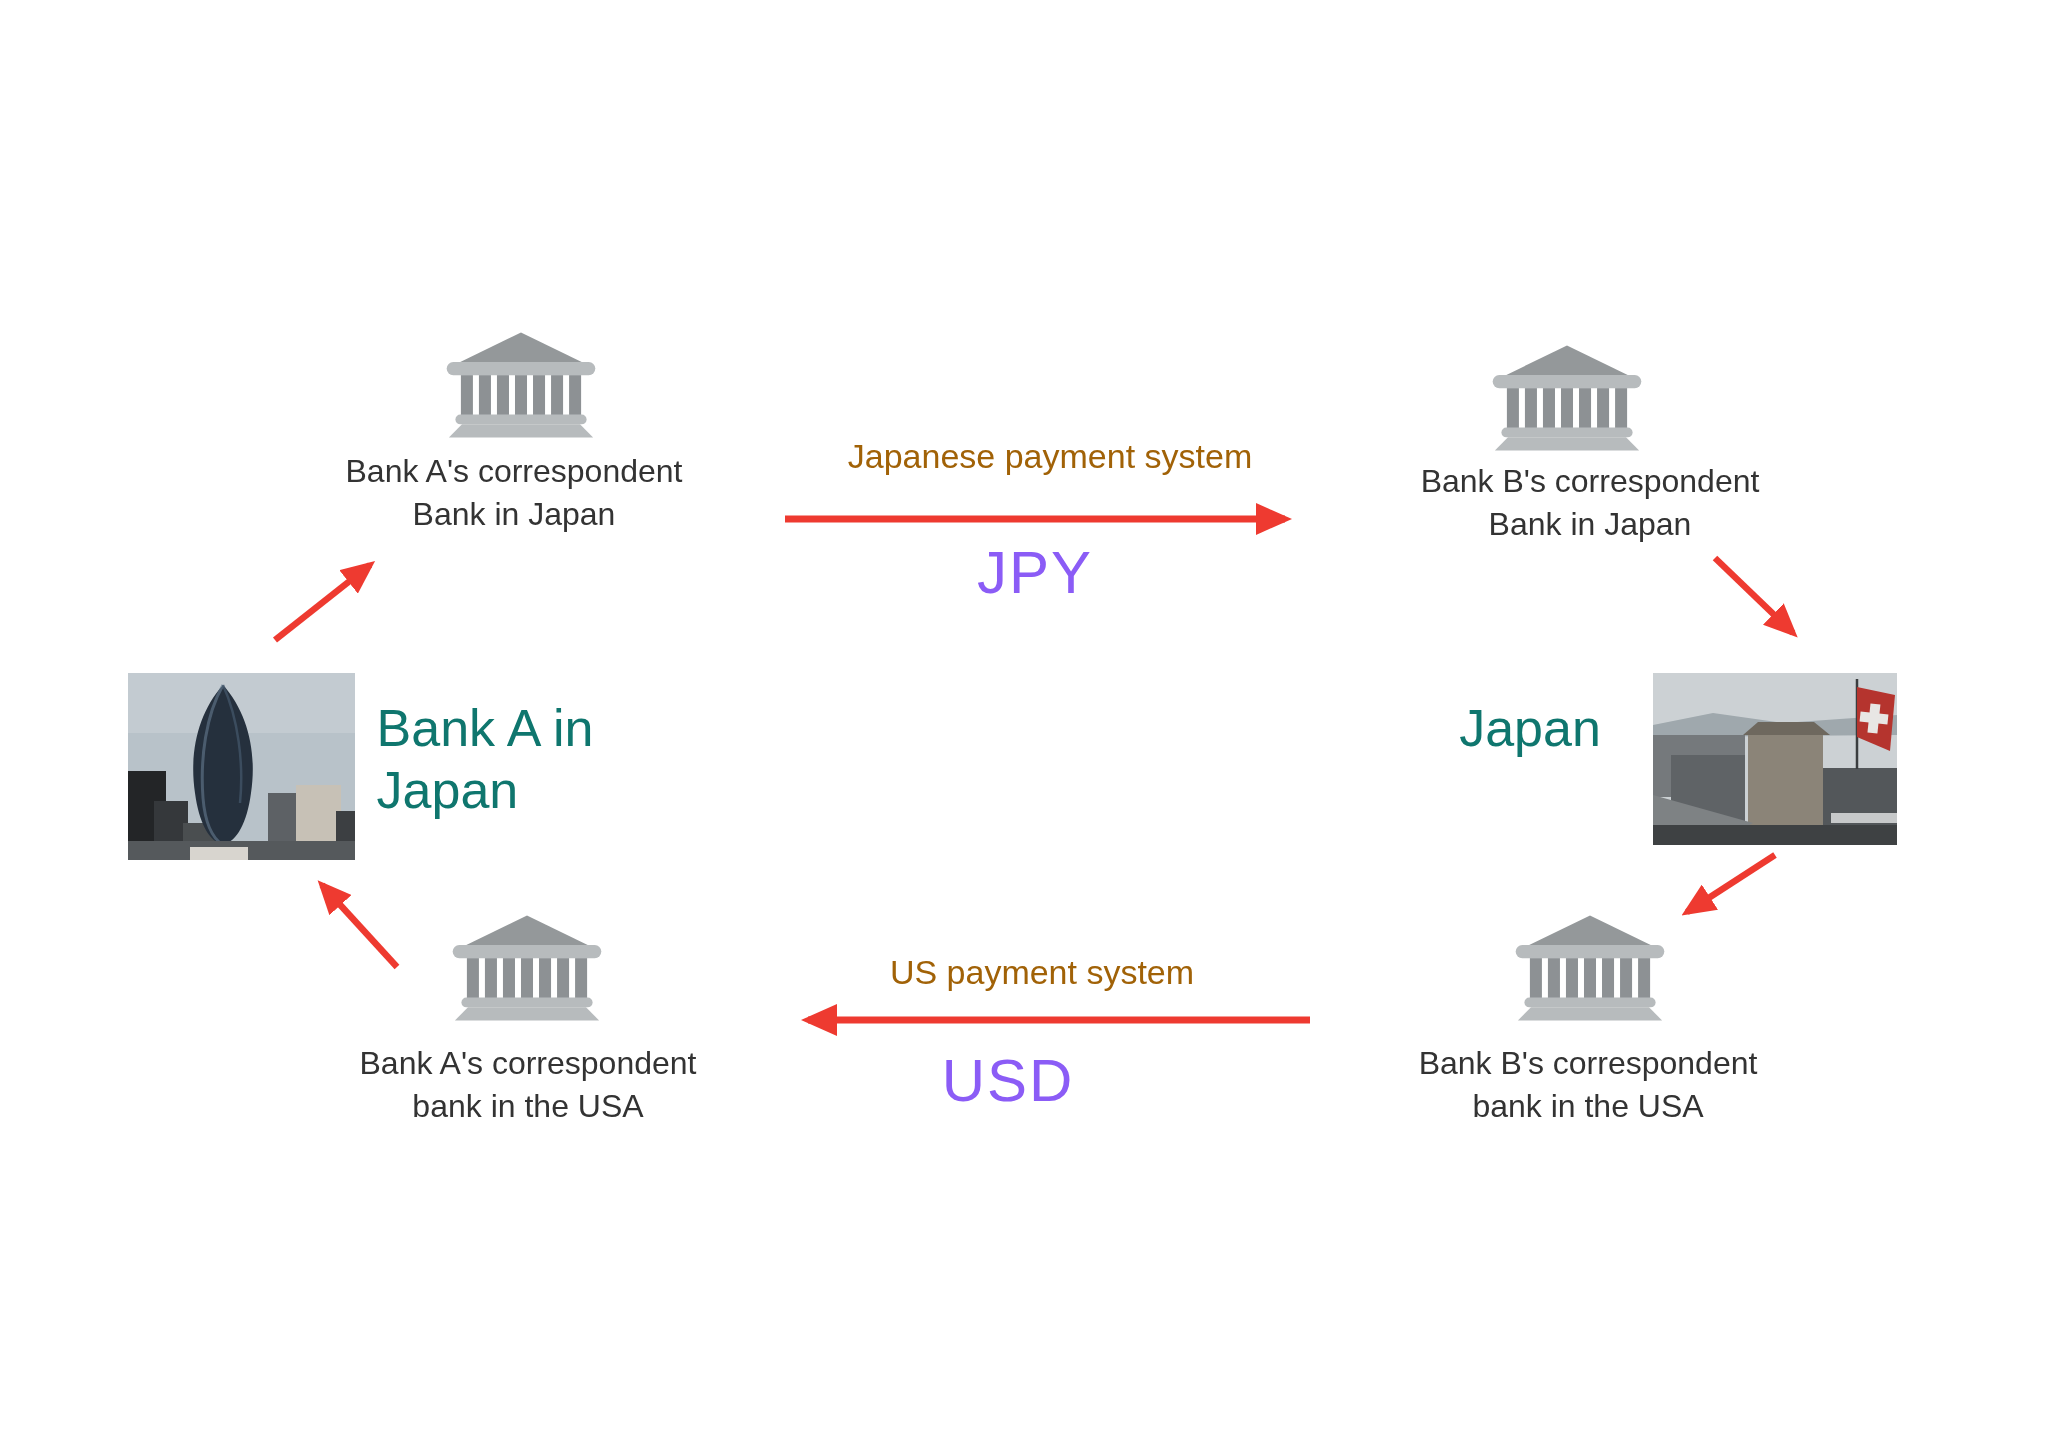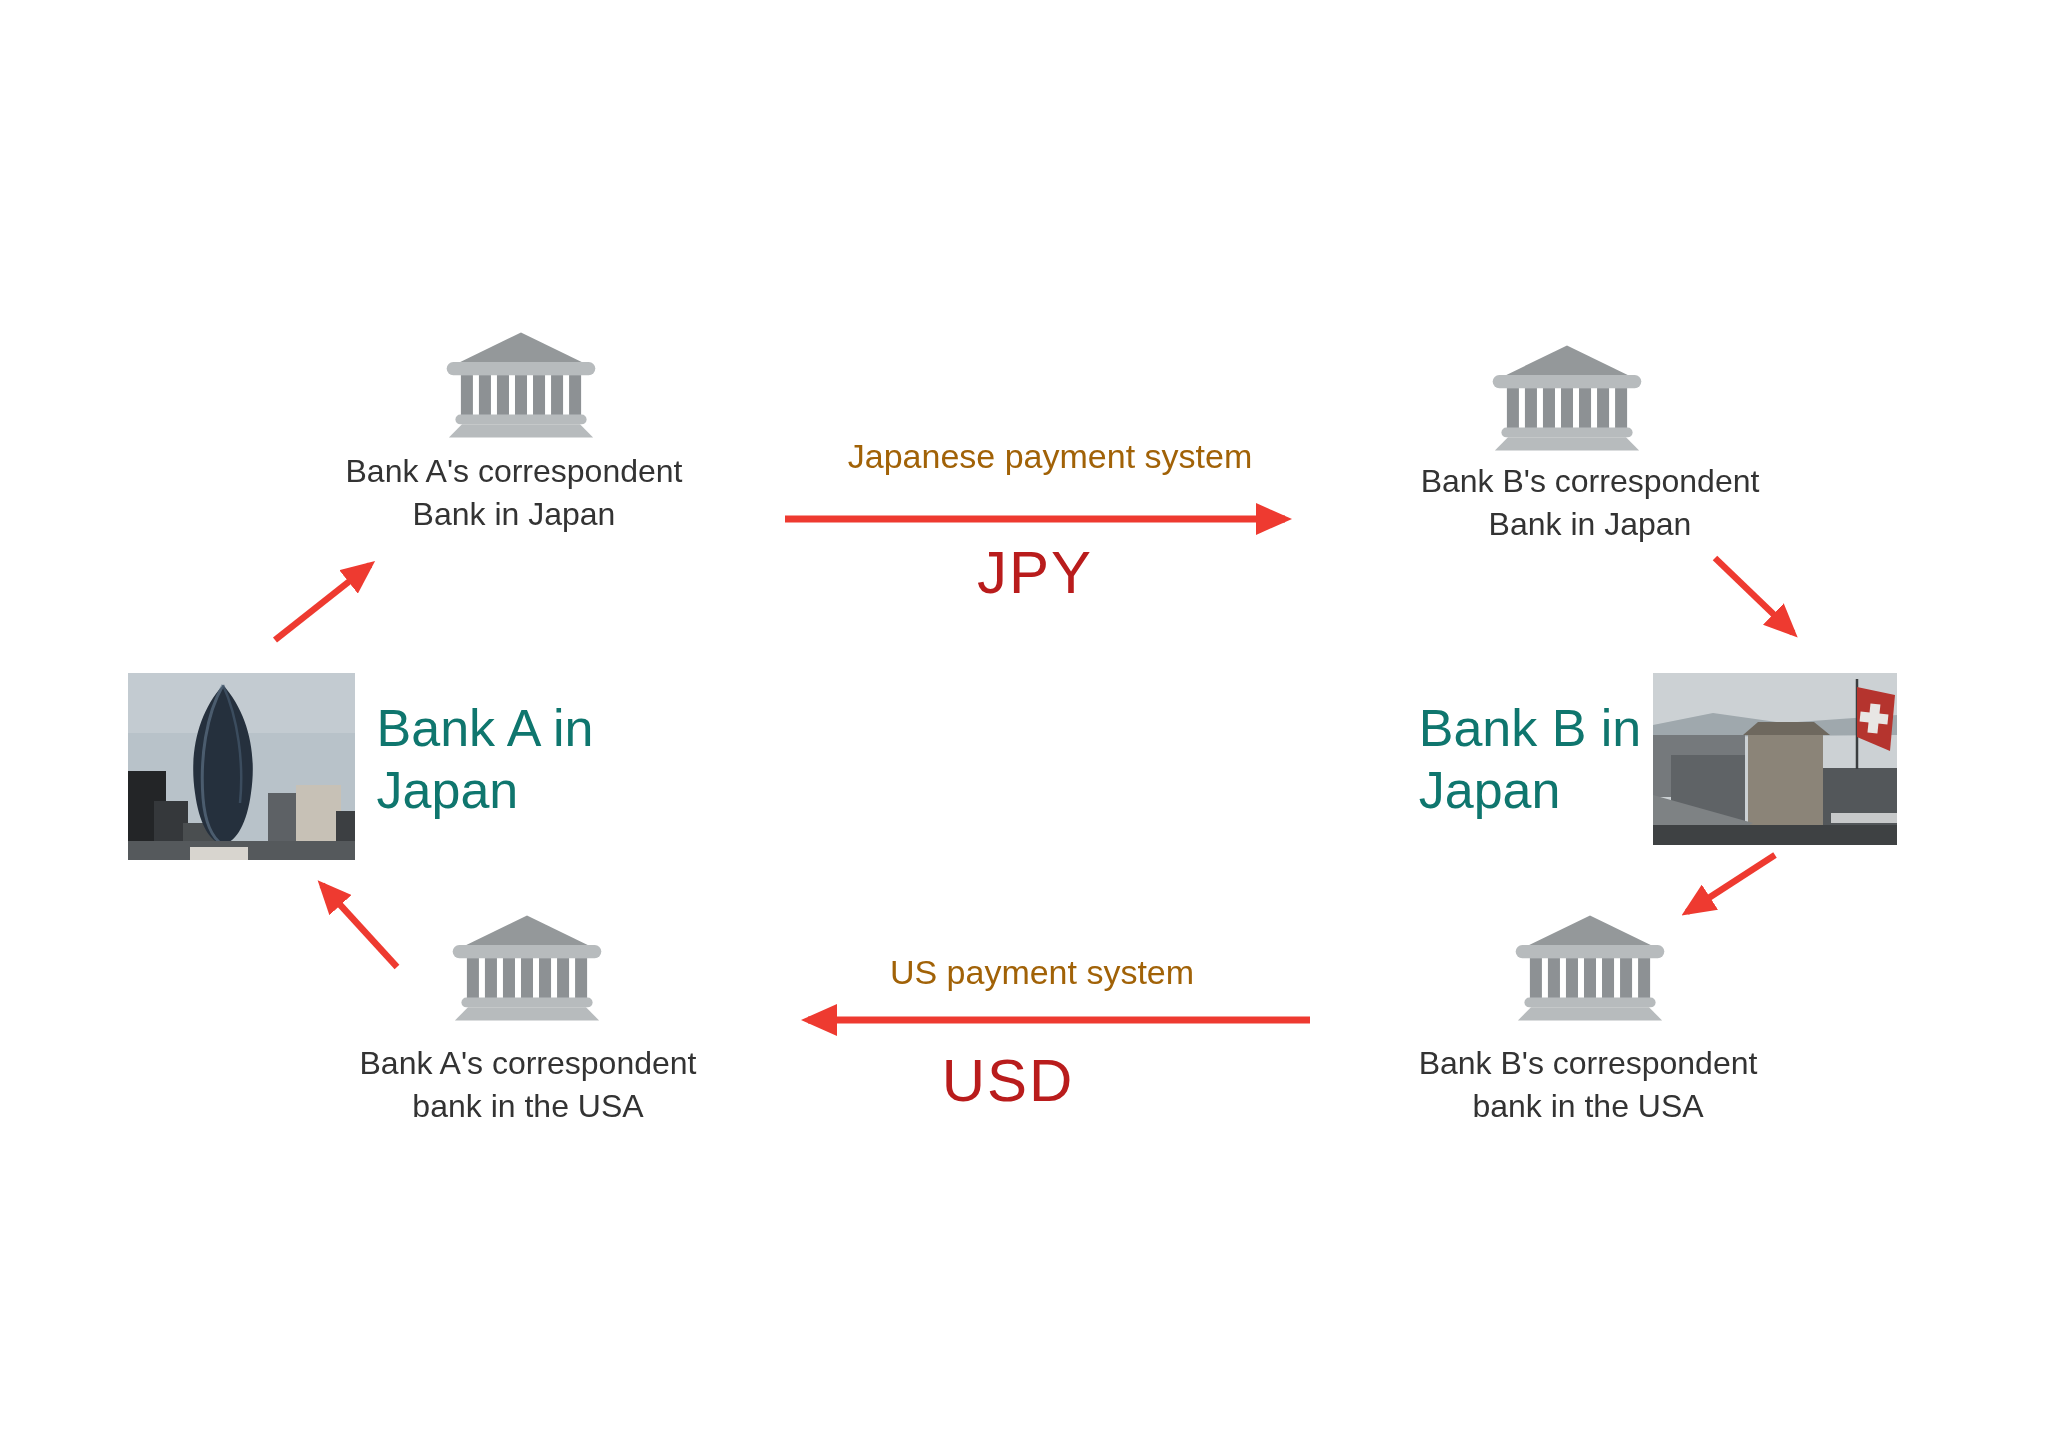--- a/index.html
+++ b/index.html
@@ -40,21 +40,21 @@
   }
   .system-label {
     text-align: center;
     font-size: 34px;
     color: #a16207;
     white-space: nowrap;
   }
   .currency-label {
     text-align: left;
     font-size: 60px;
-    color: #b91c1c;
+    color: #8b5cf6;
     letter-spacing: 2px;
     white-space: nowrap;
   }
   .photo { display: block; }
 </style>
 </head>
 <body>
 
 <div class="canvas">
 
@@ -133,21 +133,20 @@
     <rect x="208" y="138" width="19" height="49" fill="#3c3f42"></rect>
     <rect x="0" y="168" width="227" height="19" fill="#55595c"></rect>
     <rect x="62" y="174" width="58" height="13" fill="#d8d5cf"></rect>
   </svg>
   <div class="abs cx big-label" style="left:485px; top:697px;">
     <div>Bank A in</div>
     <div>Japan</div>
   </div>
 
   <div class="abs cx big-label" style="left:1530px; top:697px;">
-    <div>Bank B in</div>
     <div>Japan</div>
   </div>
   <svg class="photo abs" style="left:1653px; top:673px;" width="244" height="172" viewBox="0 0 244 172" xmlns="http://www.w3.org/2000/svg">
     <rect x="0" y="0" width="244" height="172" fill="#ccd1d4"></rect>
     <polygon points="0,52 60,40 130,50 244,42 244,62 0,64" fill="#9fa8ad"></polygon>
     <rect x="0" y="62" width="92" height="62" fill="#75797c"></rect>
     <rect x="18" y="82" width="74" height="70" fill="#5f6366"></rect>
     <polygon points="90,62 177,62 161,49 105,49" fill="#6e685e"></polygon>
     <rect x="95" y="62" width="75" height="95" fill="#8b8478"></rect>
     <rect x="170" y="95" width="74" height="77" fill="#53575a"></rect>

